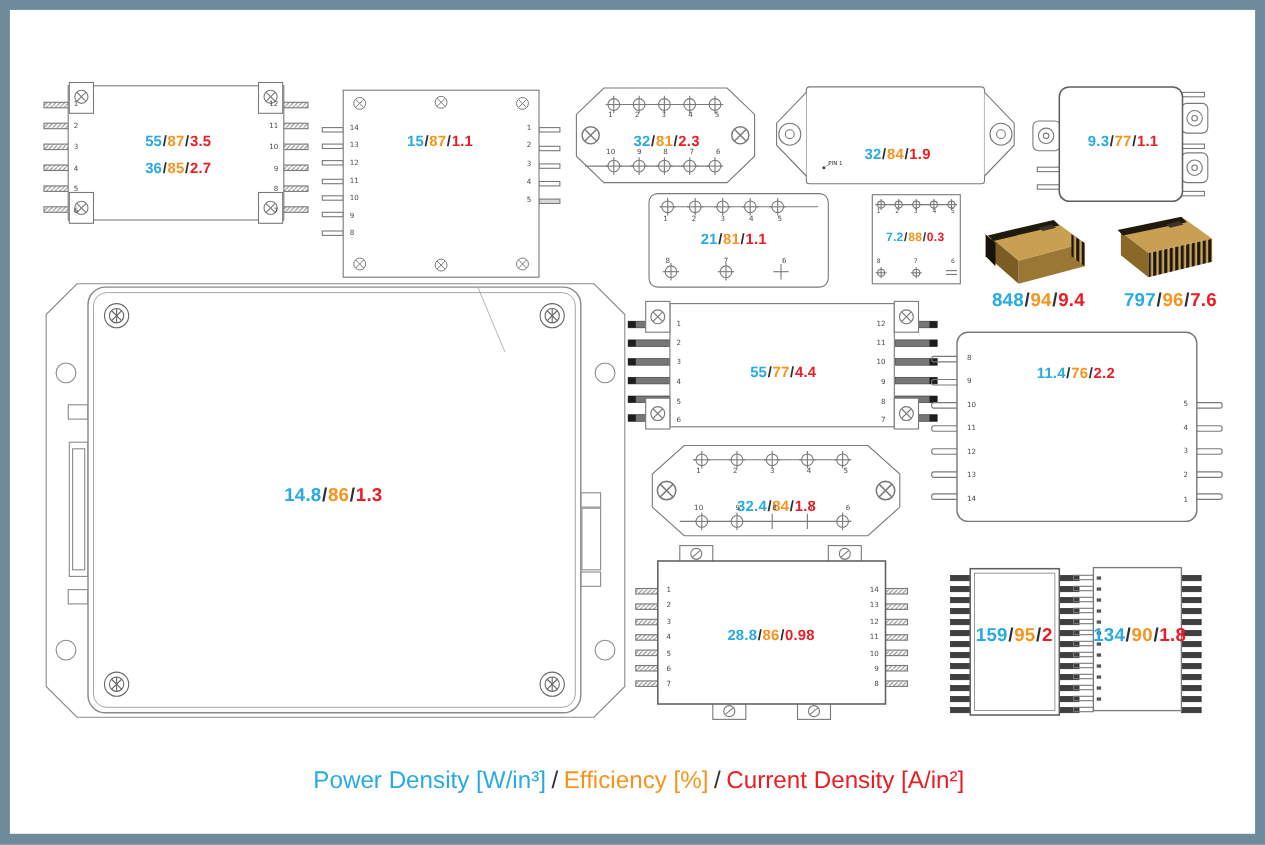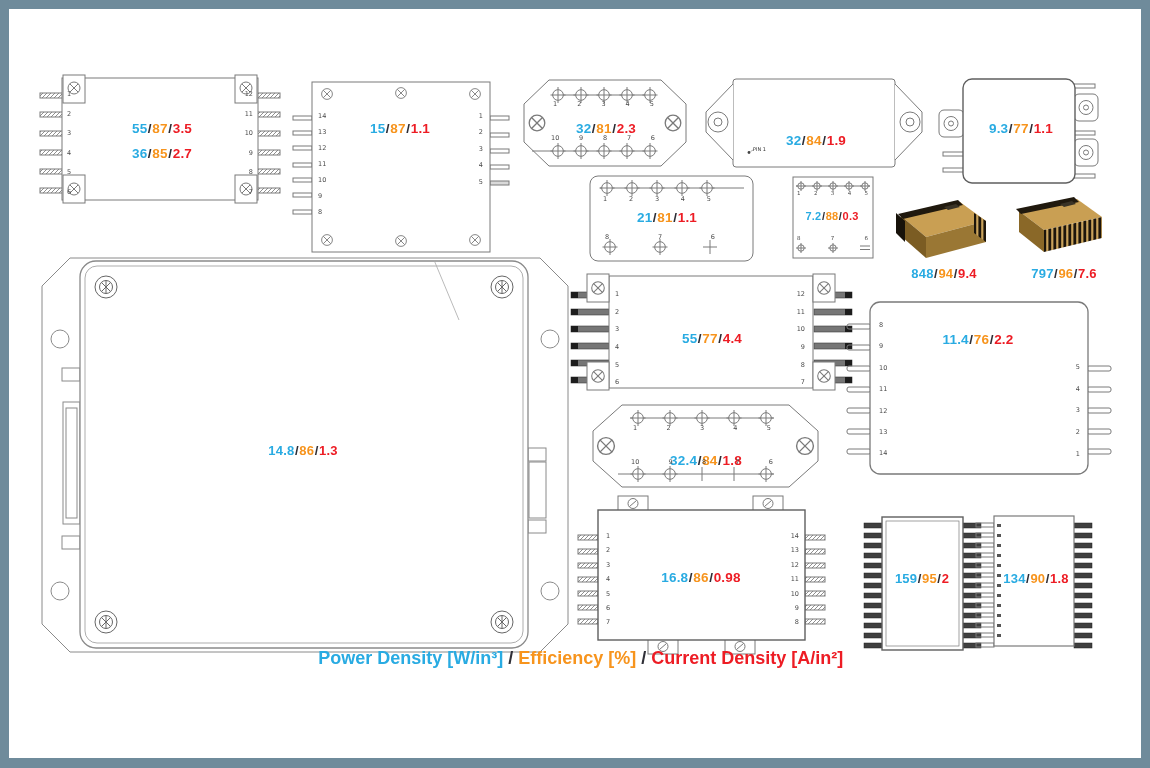--- a/index.html
+++ b/index.html
@@ -5,30 +5,30 @@
   *{box-sizing:border-box}
   html,body{margin:0;padding:0}
   body{width:1150px;height:768px;position:relative;background:#6f8b9b;overflow:hidden;
        font-family:"Liberation Sans",sans-serif}
   #sheet{position:absolute;left:9px;top:9px;width:1132px;height:749px;background:#fff}
   #dwg{position:absolute;left:0;top:0}
   .val{position:absolute;transform:translate(-50%,-50%);font-weight:700;font-size:13.5px;
        letter-spacing:.2px;white-space:nowrap}
   .val .pd{color:#29abe2}.val .eff{color:#f7941d}.val .cd{color:#ed1c24}
   .val .sl{color:#2d2d35;padding:0 .5px}
-  .val.sm{font-size:11px}.val.md{font-size:13px}
+  .val.sm{font-size:11px}.val.md{font-size:17px}
   .pins{position:absolute;display:flex;color:#4a4a4a;font-size:6.5px;line-height:1;
         font-family:"DejaVu Sans",sans-serif}
   .pins.col{flex-direction:column;justify-content:space-between}
   .pins.row{flex-direction:row;justify-content:space-between}
   .pins.r{text-align:right}
   .pins.t5{font-size:5.5px}
   .pin-note{position:absolute;font-size:5px;color:#333;font-family:"DejaVu Sans",sans-serif}
-  #legend{position:absolute;left:50.5%;top:648px;transform:translateX(-50%);
-          font-weight:700;font-size:18px;white-space:nowrap}
+  #legend{position:absolute;left:50.5%;top:696px;transform:translateX(-50%);
+          font-weight:400;font-size:22px;white-space:nowrap}
   #legend .lp{color:#29abe2}#legend .le{color:#f7941d}#legend .lc{color:#ed1c24}
   #legend .ls{color:#303038;margin:0 5px}
 </style>
 </head>
 <body>
 
 <div id="sheet"></div>
 
 <svg id="dwg" width="1150" height="768" viewBox="0 0 1150 768">
   <defs>
@@ -420,21 +420,21 @@
 <div class="val" style="left:816px;top:140px"><span class="pd">32</span><span class="sl">/</span><span class="eff">84</span><span class="sl">/</span><span class="cd">1.9</span></div>
 <div class="val" style="left:1021px;top:128px"><span class="pd">9.3</span><span class="sl">/</span><span class="eff">77</span><span class="sl">/</span><span class="cd">1.1</span></div>
 <div class="val" style="left:667px;top:217px"><span class="pd">21</span><span class="sl">/</span><span class="eff">81</span><span class="sl">/</span><span class="cd">1.1</span></div>
 <div class="val sm" style="left:832px;top:216px"><span class="pd">7.2</span><span class="sl">/</span><span class="eff">88</span><span class="sl">/</span><span class="cd">0.3</span></div>
 <div class="val md" style="left:944px;top:273px"><span class="pd">848</span><span class="sl">/</span><span class="eff">94</span><span class="sl">/</span><span class="cd">9.4</span></div>
 <div class="val md" style="left:1064px;top:273px"><span class="pd">797</span><span class="sl">/</span><span class="eff">96</span><span class="sl">/</span><span class="cd">7.6</span></div>
 <div class="val" style="left:712px;top:338px"><span class="pd">55</span><span class="sl">/</span><span class="eff">77</span><span class="sl">/</span><span class="cd">4.4</span></div>
 <div class="val" style="left:706px;top:460px"><span class="pd">32.4</span><span class="sl">/</span><span class="eff">84</span><span class="sl">/</span><span class="cd">1.8</span></div>
 <div class="val md" style="left:303px;top:450px"><span class="pd">14.8</span><span class="sl">/</span><span class="eff">86</span><span class="sl">/</span><span class="cd">1.3</span></div>
 <div class="val" style="left:978px;top:339px"><span class="pd">11.4</span><span class="sl">/</span><span class="eff">76</span><span class="sl">/</span><span class="cd">2.2</span></div>
-<div class="val" style="left:701px;top:577px"><span class="pd">16.8</span><span class="sl">/</span><span class="eff">86</span><span class="sl">/</span><span class="cd">0.98</span></div>
+<div class="val" style="left:701px;top:577px"><span class="pd">28.8</span><span class="sl">/</span><span class="eff">86</span><span class="sl">/</span><span class="cd">0.98</span></div>
 <div class="val md" style="left:922px;top:578px"><span class="pd">159</span><span class="sl">/</span><span class="eff">95</span><span class="sl">/</span><span class="cd">2</span></div>
 <div class="val md" style="left:1036px;top:578px"><span class="pd">134</span><span class="sl">/</span><span class="eff">90</span><span class="sl">/</span><span class="cd">1.8</span></div>
 
 <div class="pins col" style="left:67px;top:91px;height:104px;width:10px">
     <span>1</span>
     <span>2</span>
     <span>3</span>
     <span>4</span>
     <span>5</span>
     <span>6</span>

